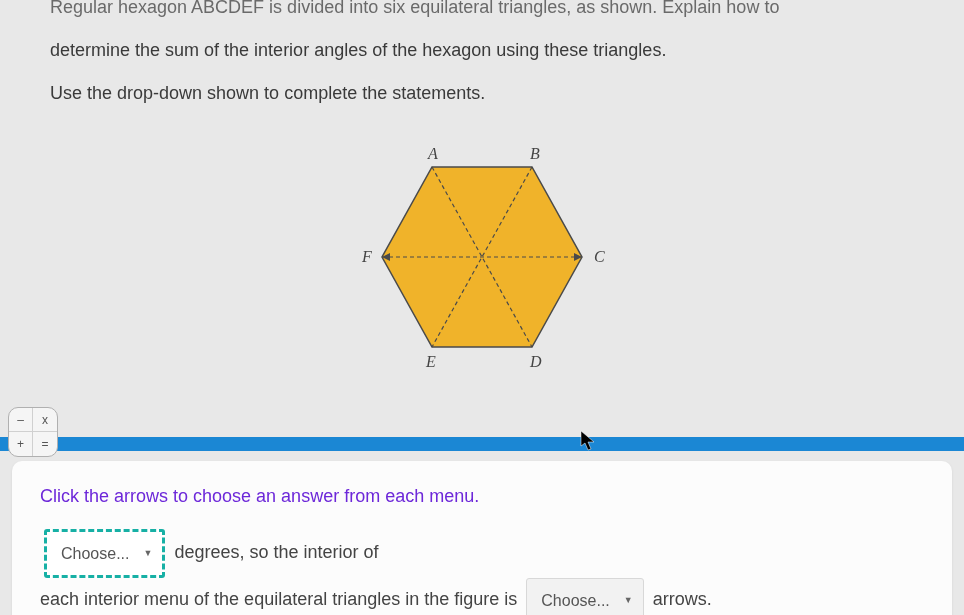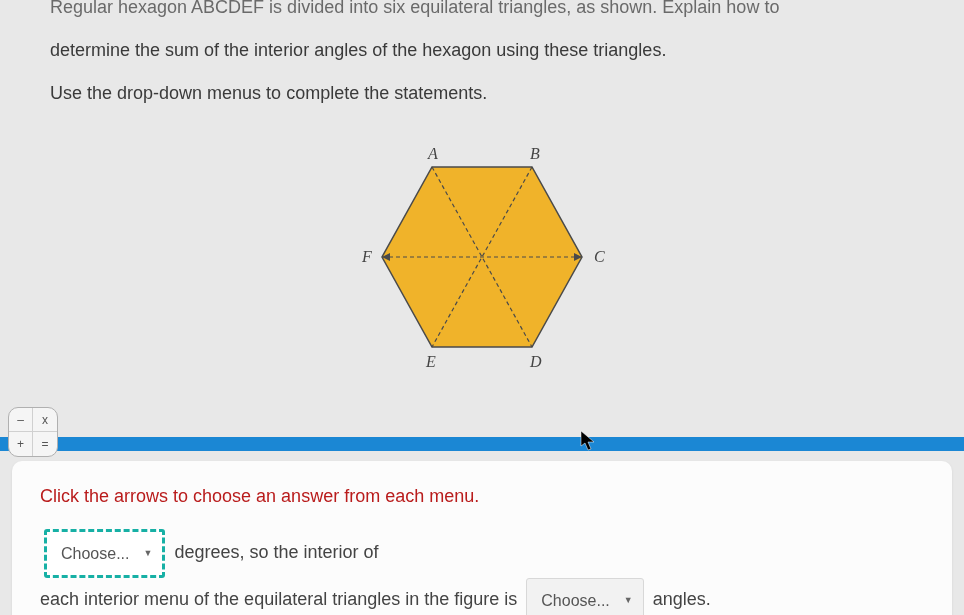--- a/index.html
+++ b/index.html
@@ -70,21 +70,21 @@
       width: 100%;
     }
     .answer-section {
       background: #fcfcfc;
       margin: 10px 12px 0 12px;
       border-radius: 10px;
       padding: 25px 28px 20px 28px;
       box-shadow: 0 1px 3px rgba(0,0,0,0.08);
     }
     .answer-heading {
-      color: #b91c1c;
+      color: #6d28d9;
       font-size: 18px;
       margin-bottom: 22px;
     }
     .answer-line {
       color: #444;
       font-size: 18px;
       line-height: 2.2;
     }
     .dropdown {
       display: inline-flex;
@@ -114,21 +114,21 @@
       font-size: 16px;
       fill: #444;
     }
   </style>
 </head>
 <body>
 
 <div class="top-section">
   <p class="instruction-text" style="margin-top:-6px; color:#6a6a6a;">Regular hexagon ABCDEF is divided into six equilateral triangles, as shown. Explain how to</p>
   <p class="instruction-text">determine the sum of the interior angles of the hexagon using these triangles.</p>
-  <p class="instruction-text">Use the drop-down menus to complete the statements.</p>
+  <p class="instruction-text">Use the drop-down shown to complete the statements.</p>
 
   <div class="hexagon-container">
     <svg class="hexagon-svg" viewBox="0 0 280 260">
 
       <polygon points="90,30 190,30 240,120 190,210 90,210 40,120" fill="#f0b32a" stroke="#4a4a4a" stroke-width="1.5"></polygon>
 
       <g stroke="#4a4a4a" stroke-width="1.2" stroke-dasharray="4,3">
         <line x1="90" y1="30" x2="190" y2="210"></line>
         <line x1="190" y1="30" x2="90" y2="210"></line>
         <line x1="40" y1="120" x2="240" y2="120"></line>
@@ -170,15 +170,15 @@
       <span class="dropdown-caret">▼</span>
     </span>
     <span>degrees, so the interior of</span>
   </p>
   <p class="answer-line">
     <span>each interior menu of the equilateral triangles in the figure is</span>
     <span class="dropdown">
       <span>Choose...</span>
       <span class="dropdown-caret">▼</span>
     </span>
-    <span>angles.</span>
+    <span>arrows.</span>
   </p>
 </div>
 
 </body></html>

